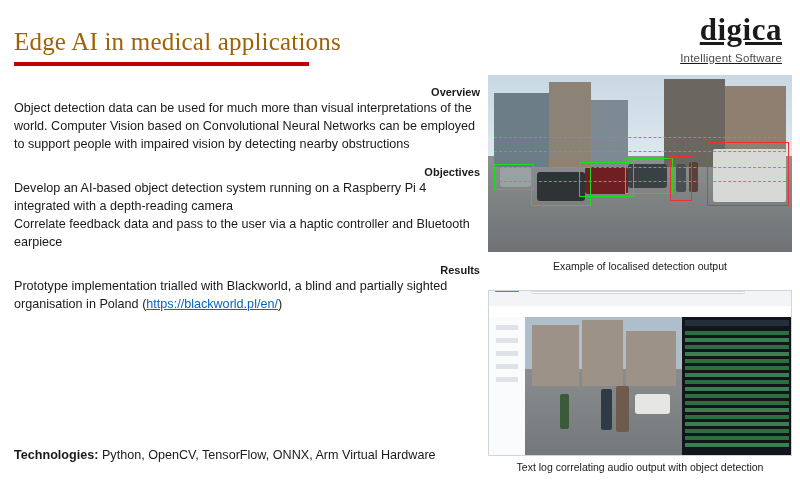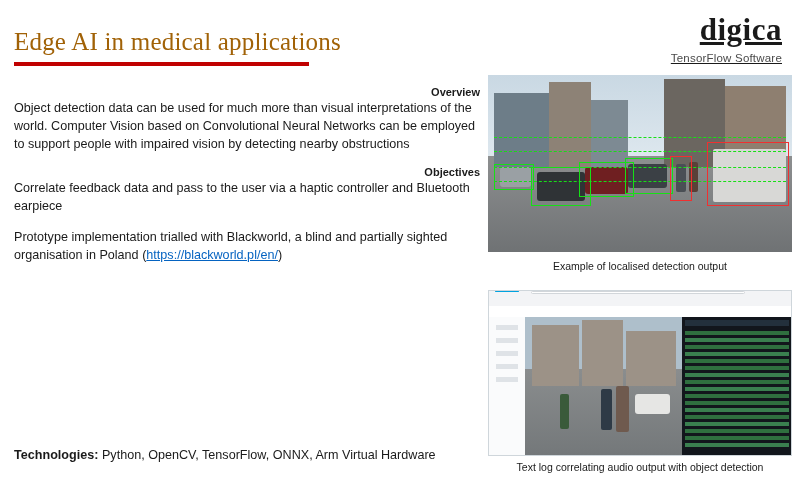--- a/index.html
+++ b/index.html
@@ -232,44 +232,46 @@
   .app-log .hdr { height:6px; background:#23303c; margin-bottom:5px; }
 </style>
 </head>
 <body>
 
 <div class="slide-title">Edge AI in medical applications</div>
 <div class="title-rule"></div>
 
 <div class="logo-block">
   <div class="logo-word">digica</div>
-  <div class="logo-tag">TensorFlow Software</div>
+  <div class="logo-tag">Intelligent Software</div>
 </div>
 
 <div class="content-col">
 
   <div>
     <div class="sec-head">Overview</div>
     <div class="sec-body">
       <p>Object detection data can be used for much more than visual interpretations of the world. Computer Vision based on Convolutional Neural Networks can be employed to support people with impaired vision by detecting nearby obstructions</p>
     </div>
   </div>
 
   <div class="sec-gap"></div>
 
   <div>
     <div class="sec-head">Objectives</div>
     <div class="sec-body">
+      <p>Develop an AI-based object detection system running on a Raspberry Pi 4 integrated with a depth-reading camera</p>
       <p>Correlate feedback data and pass to the user via a haptic controller and Bluetooth earpiece</p>
     </div>
   </div>
 
   <div class="sec-gap"></div>
 
   <div>
+    <div class="sec-head">Results</div>
     <div class="sec-body">
       <p><span>Prototype implementation trialled with Blackworld, a blind and partially sighted organisation in Poland (</span><a class="link" href="#">https://blackworld.pl/en/</a><span>)</span></p>
     </div>
   </div>
 
 </div>
 
 <div class="tech-line">
   <b>Technologies:</b><span> Python, OpenCV, TensorFlow, ONNX, Arm Virtual Hardware</span>
 </div>

